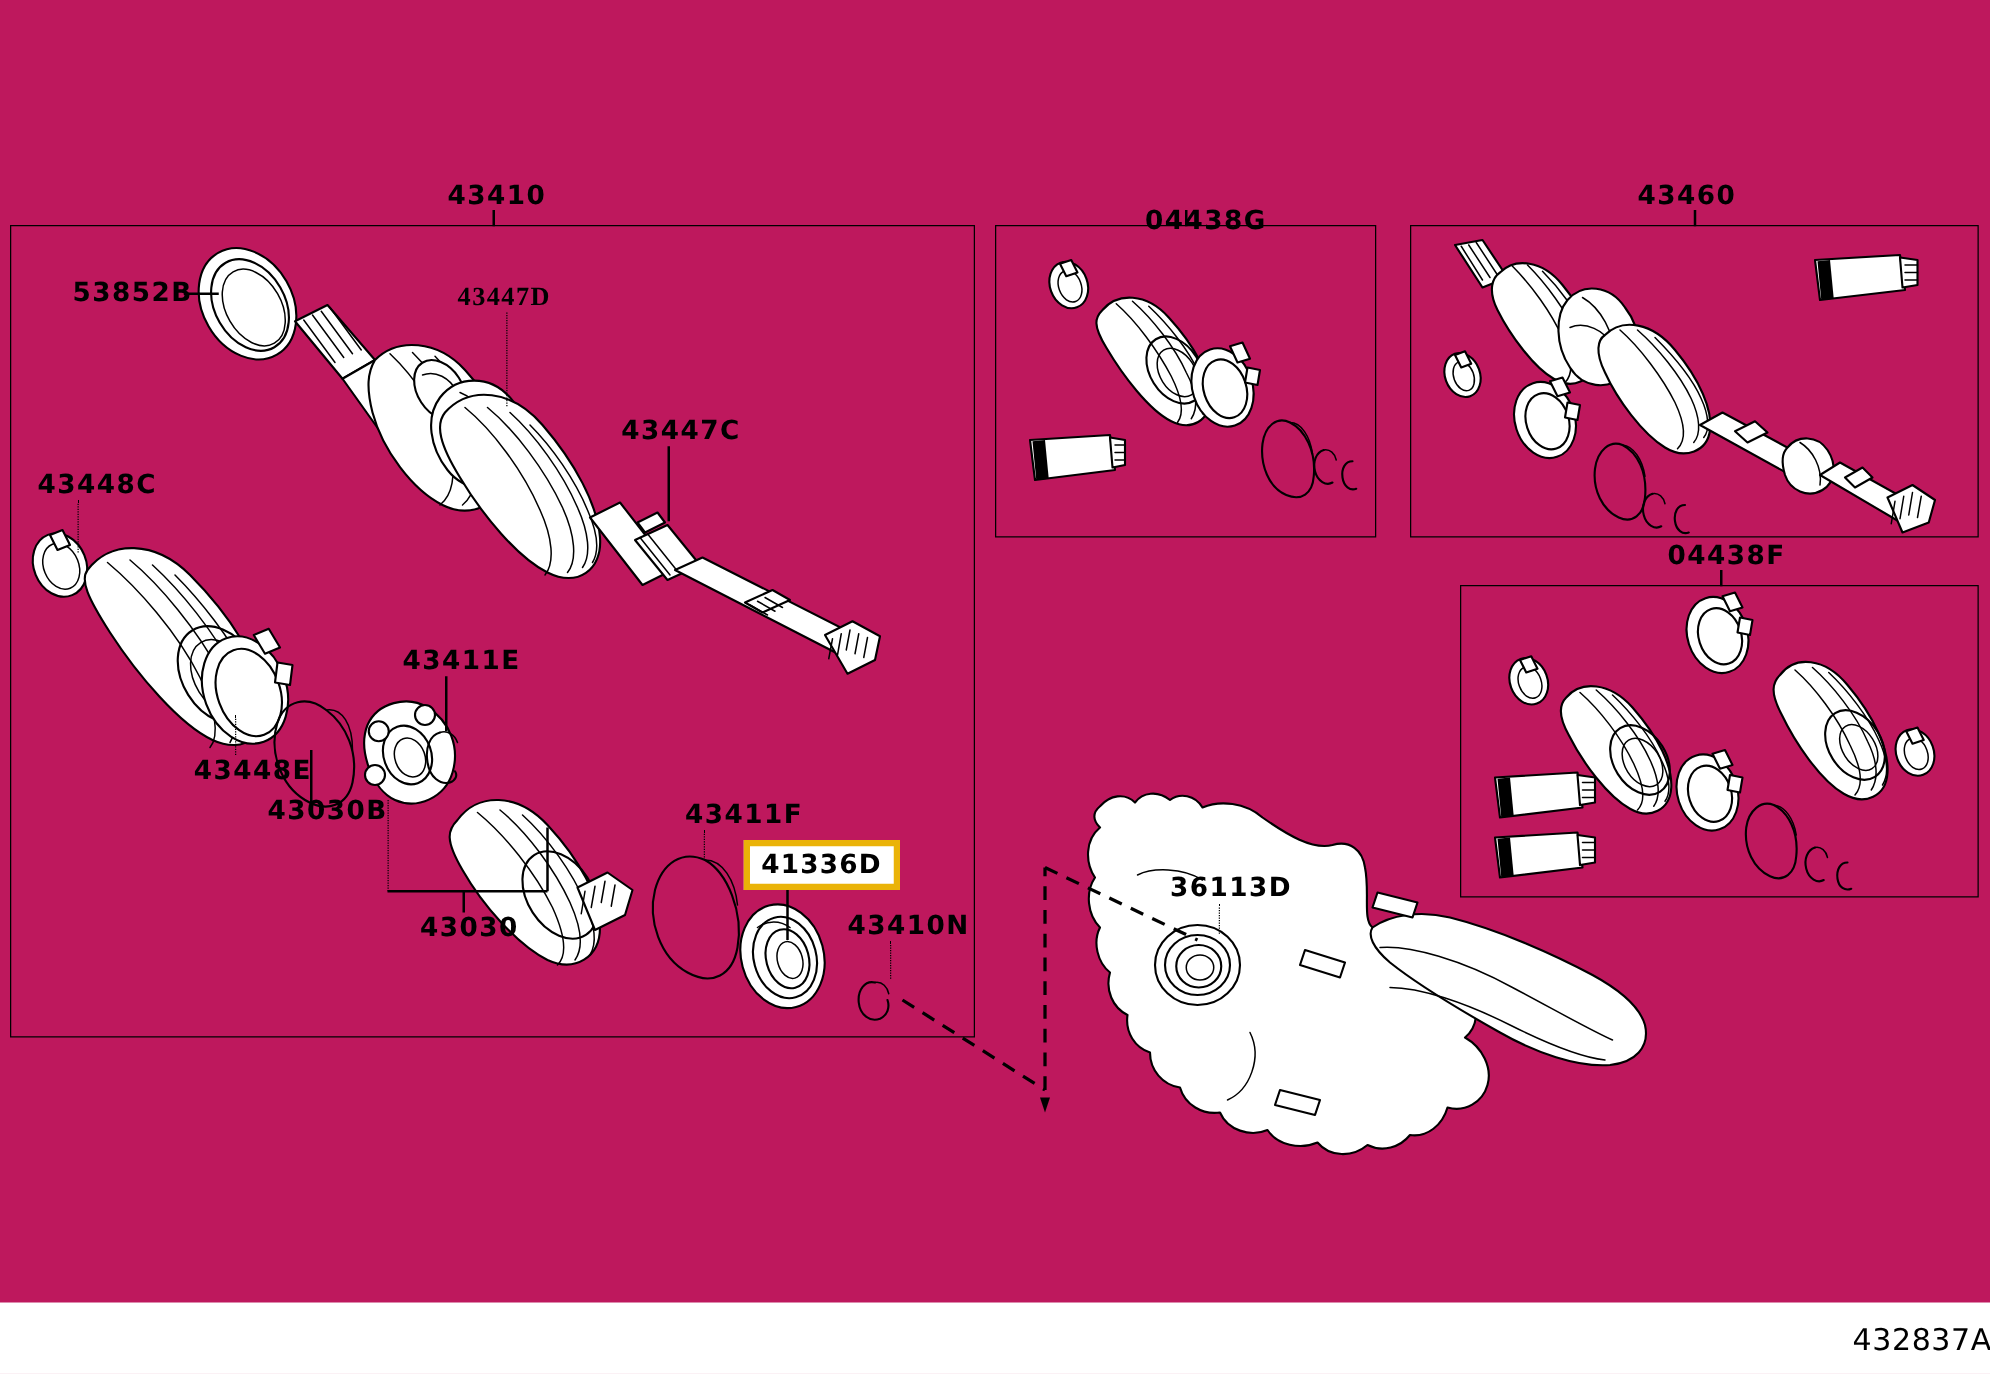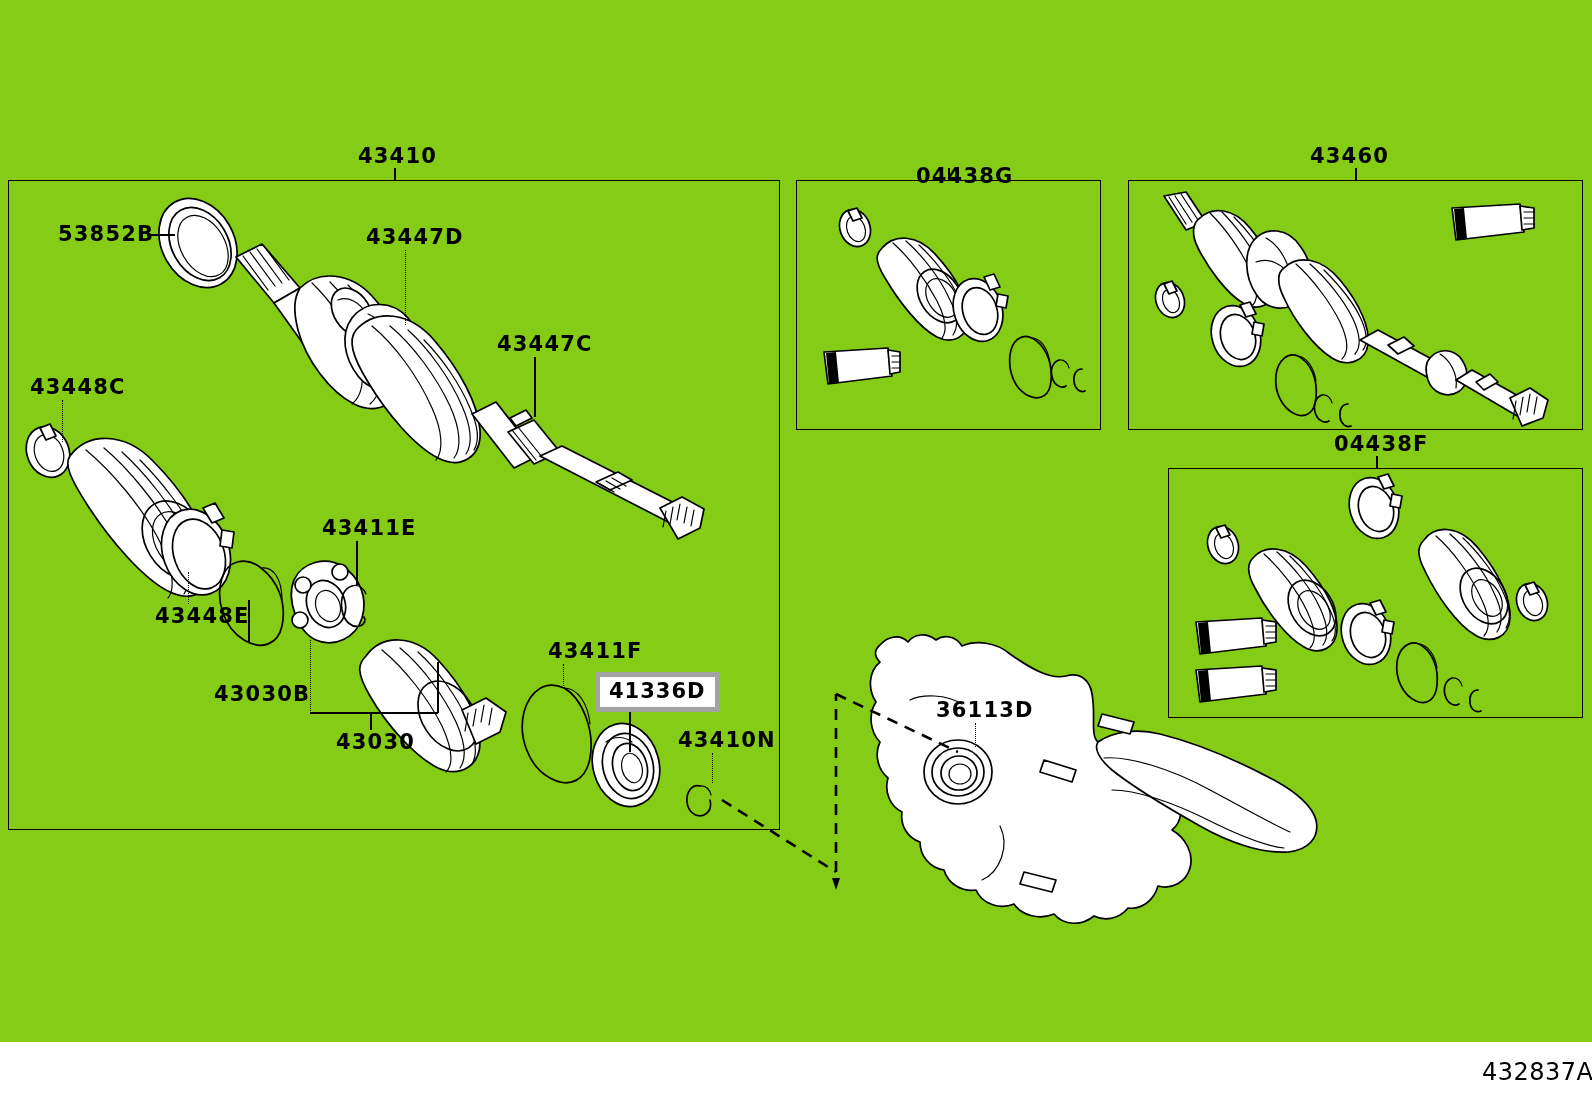--- a/index.html
+++ b/index.html
@@ -3,36 +3,36 @@
 <meta charset="utf-8">
 <title>Parts Diagram 432837A</title>
 <style>
   html,body{margin:0;padding:0;background:#ffffff;}
   body{
     width:1592px;height:1099px;
     font-family:"DejaVu Sans","Liberation Sans",sans-serif;
     -webkit-font-smoothing:none;
     overflow:hidden;
   }
-  #stage{position:relative;width:1592px;height:1042px;background:#84cc16;}
+  #stage{position:relative;width:1592px;height:1042px;background:#be185d;}
 
   
   .panel{position:absolute;border:1.5px solid #000;background:transparent;box-sizing:border-box;}
 
   
   .lbl{
     position:absolute;
     font-family:"DejaVu Sans","Liberation Sans",sans-serif;
     font-size:21px;font-weight:700;color:#000;
     letter-spacing:1.2px;
     white-space:nowrap;
     line-height:1;
   }
   .lbl.hl{
-    border:5px solid #a3a3a3;
+    border:5px solid #eab308;
     padding:4px 9px 5px 9px;
     background:#fff;
     letter-spacing:1px;
   }
 
   
   .lead{position:absolute;background:#000;}
   .lead.v{width:1.6px;}
   .lead.h{height:1.6px;}
   .lead.dot-v{width:0;border-left:1.6px dotted #000;background:none;}
@@ -389,33 +389,33 @@
 
   <div class="lbl" style="left:1310px;top:146px;">43460</div>
   <div class="lead v" style="left:1355px;top:168px;height:13px;"></div>
 
   <div class="lbl" style="left:1334px;top:434px;">04438F</div>
   <div class="lead v" style="left:1376px;top:456px;height:13px;"></div>
 
   <div class="lbl" style="left:58px;top:224px;">53852B</div>
   <div class="lead h" style="left:147px;top:234px;width:28px;"></div>
 
-  <div class="lbl" style="left:366px;top:227px;">43447D</div>
+  <div class="lbl" style="left:366px;top:227px;font-family:Liberation Serif, serif;">43447D</div>
   <div class="lead dot-v" style="left:405px;top:250px;height:75px;"></div>
 
   <div class="lbl" style="left:497px;top:334px;">43447C</div>
   <div class="lead v" style="left:534px;top:357px;height:60px;"></div>
 
   <div class="lbl" style="left:30px;top:377px;">43448C</div>
   <div class="lead dot-v" style="left:62px;top:400px;height:42px;"></div>
 
   <div class="lbl" style="left:155px;top:606px;">43448E</div>
   <div class="lead dot-v" style="left:188px;top:572px;height:32px;"></div>
 
-  <div class="lbl" style="left:214px;top:684px;text-align:center;">43030B</div>
+  <div class="lbl" style="left:214px;top:638px;text-align:center;">43030B</div>
   <div class="lead v" style="left:248px;top:600px;height:43px;"></div>
 
   <div class="lbl" style="left:322px;top:518px;">43411E</div>
   <div class="lead v" style="left:356px;top:541px;height:44px;"></div>
 
   <div class="lbl" style="left:336px;top:732px;">43030</div>
   <div class="lead v" style="left:370px;top:713px;height:17px;"></div>
   <div class="lead h" style="left:310px;top:712px;width:128px;"></div>
   <div class="lead dot-v" style="left:310px;top:640px;height:73px;"></div>
   <div class="lead v" style="left:437px;top:662px;height:51px;"></div>

